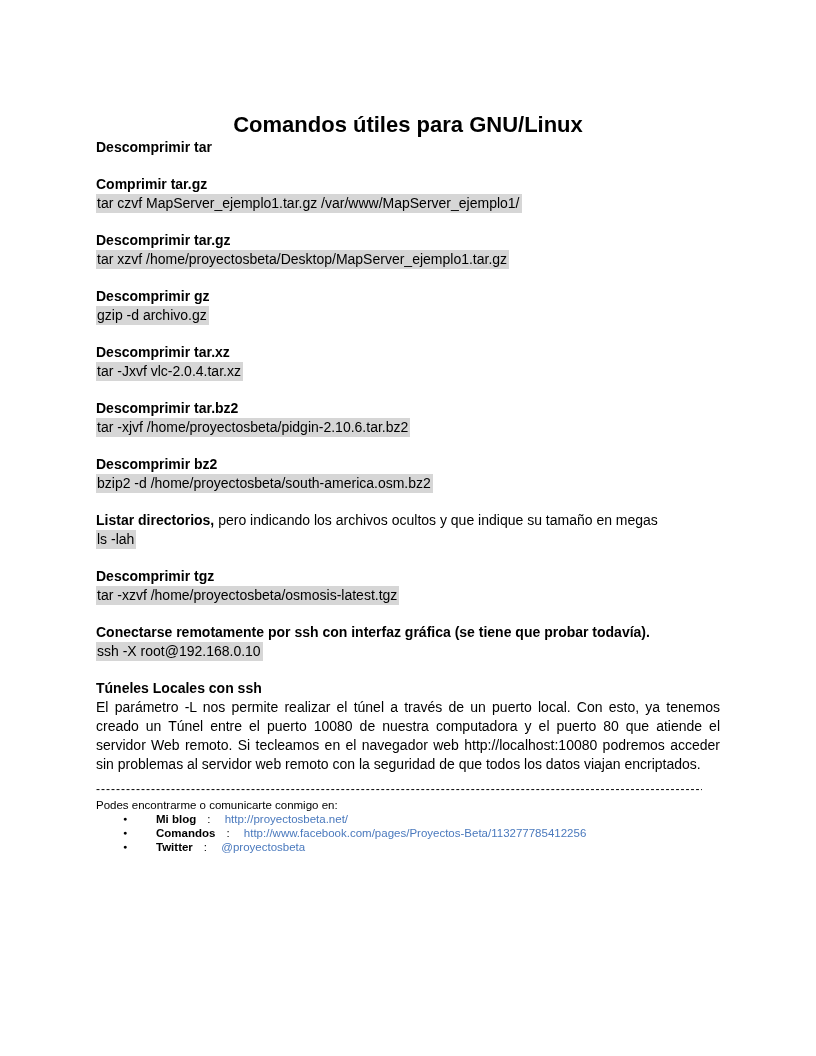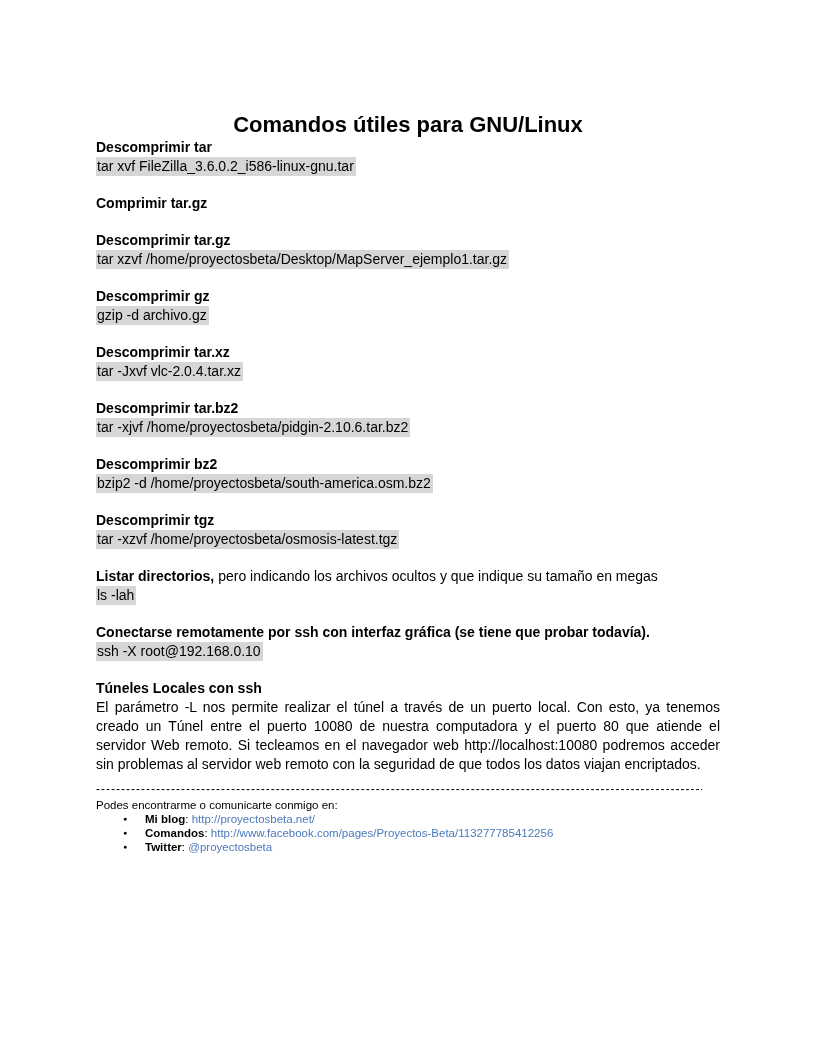--- a/index.html
+++ b/index.html
@@ -68,20 +68,21 @@
     list-style: none;
     margin: 0;
     padding: 0;
   }
   .flist li {
     font-size: 11.5px;
     line-height: 14px;
     padding-left: 27px;
     display: flex;
     align-items: flex-end;
+    gap: 11px;
   }
   .fbullet {
     display: inline-block;
     width: 22px;
     font-size: 7px;
     flex: 0 0 22px;
   }
   .flabel { font-weight: bold; }
   .fcolon { font-weight: normal; }
   .flink {
@@ -93,25 +94,25 @@
 </head>
 <body>
 
 <div class="page">
 
   <h1 class="doc-title">Comandos útiles para GNU/Linux</h1>
 
 
   <div class="section nogap">
     <div class="heading">Descomprimir tar</div>
-    <div class="codeline"><span class="hl">tar xvf FileZilla_3.6.0.2_i586-linux-gnu.tar</span></div>
   </div>
 
   <div class="section">
     <div class="heading">Comprimir tar.gz</div>
+    <div class="codeline"><span class="hl">tar czvf MapServer_ejemplo1.tar.gz /var/www/MapServer_ejemplo1/</span></div>
   </div>
 
   <div class="section">
     <div class="heading">Descomprimir tar.gz</div>
     <div class="codeline"><span class="hl">tar xzvf /home/proyectosbeta/Desktop/MapServer_ejemplo1.tar.gz</span></div>
   </div>
 
   <div class="section">
     <div class="heading">Descomprimir gz</div>
     <div class="codeline"><span class="hl">gzip -d archivo.gz</span></div>
@@ -126,27 +127,27 @@
     <div class="heading">Descomprimir tar.bz2</div>
     <div class="codeline"><span class="hl">tar -xjvf /home/proyectosbeta/pidgin-2.10.6.tar.bz2</span></div>
   </div>
 
   <div class="section">
     <div class="heading">Descomprimir bz2</div>
     <div class="codeline"><span class="hl">bzip2 -d /home/proyectosbeta/south-america.osm.bz2</span></div>
   </div>
 
   <div class="section">
-    <div class="heading">Descomprimir tgz</div>
-    <div class="codeline"><span class="hl">tar -xzvf /home/proyectosbeta/osmosis-latest.tgz</span></div>
+    <div class="heading"><span>Listar directorios,</span><span class="normal"> pero indicando los archivos ocultos y que indique su tamaño en megas</span></div>
+    <div class="codeline"><span class="hl">ls -lah</span></div>
   </div>
 
   <div class="section">
-    <div class="heading"><span>Listar directorios,</span><span class="normal"> pero indicando los archivos ocultos y que indique su tamaño en megas</span></div>
-    <div class="codeline"><span class="hl">ls -lah</span></div>
+    <div class="heading">Descomprimir tgz</div>
+    <div class="codeline"><span class="hl">tar -xzvf /home/proyectosbeta/osmosis-latest.tgz</span></div>
   </div>
 
   <div class="section">
   </div>
 
   <div class="section">
     <div class="heading">Conectarse remotamente por ssh con interfaz gráfica (se tiene que probar todavía).</div>
     <div class="codeline"><span class="hl">ssh -X root@192.168.0.10</span></div>
   </div>
 

